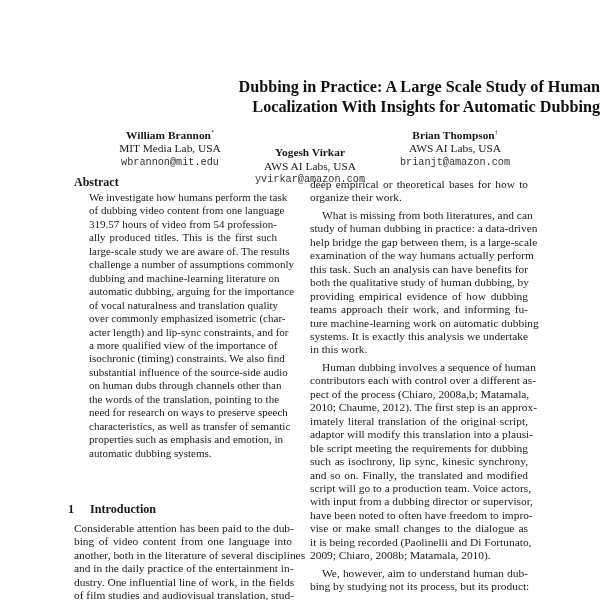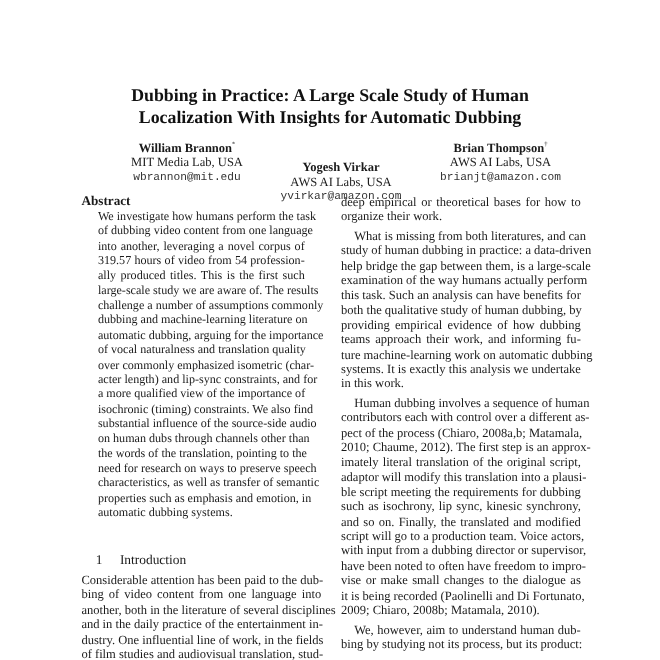--- a/index.html
+++ b/index.html
@@ -1,29 +1,29 @@
 <!DOCTYPE html>
 <html><head>
 <meta charset="utf-8">
 <style>
   html, body { margin:0; padding:0; background:#ffffff; }
   body { width:600px; height:600px; overflow:hidden; position:relative;
          font-family:"Liberation Serif", "DejaVu Serif", serif; color:#1a1a1a; }
-  .title { position:absolute; left:0; width:600px; top:77px; text-align:center;
+  .title { position:absolute; left:0; width:600px; top:77px; text-align:right;
            font-weight:bold; font-size:16.2px; line-height:20px; color:#111; }
   .authors { position:absolute; top:126px; left:0; width:600px; }
   .author { position:absolute; text-align:center; width:180px; font-size:11.4px; line-height:13.5px; }
   .author .name { font-weight:bold; }
   .author .email { font-family:"Liberation Mono", "DejaVu Sans Mono", monospace; font-size:10.2px; color:#333; }
   .author sup { font-size:6px; font-weight:normal; }
   .col { position:absolute; font-size:11.4px; line-height:13.45px; text-align:justify; }
   .abs-head { position:absolute; left:74px; width:218px; top:175px; 
               font-weight:bold; font-size:12px; }
   .abs-body { left:89px; width:188px; top:191px; font-size:11px; line-height:13.45px; }
-  .sec-head { position:absolute; left:87px; top:502px; font-weight:normal; font-size:12.2px; }
+  .sec-head { position:absolute; left:68px; top:502px; font-weight:bold; font-size:12.2px; }
   .sec-head .num { display:inline-block; width:22px; }
   .intro { left:74px; width:218px; top:522px; }
   .right { left:310px; width:218px; top:178px; }
   .right p, .intro p, .abs-body p { margin:0; }
   .right p.indent { text-indent:12px; margin-top:4px; }
   .line { display:block; text-align:justify; text-align-last:justify; white-space:nowrap; }
   .line.last { text-align-last:left; }
 </style>
 </head>
 <body>
@@ -51,21 +51,20 @@
       <div>AWS AI Labs, USA</div>
       <div class="email">brianjt@amazon.com</div>
     </div>
   </div>
 
   <div class="abs-head">Abstract</div>
 
   <div class="col abs-body">
     <span class="line">We investigate how humans perform the task</span>
     <span class="line">of dubbing video content from one language</span>
-    <span class="line">into another, leveraging a novel corpus of</span>
     <span class="line">319.57 hours of video from 54 profession-</span>
     <span class="line">ally produced titles. This is the first such</span>
     <span class="line">large-scale study we are aware of. The results</span>
     <span class="line">challenge a number of assumptions commonly</span>
     <span class="line">dubbing and machine-learning literature on</span>
     <span class="line">automatic dubbing, arguing for the importance</span>
     <span class="line">of vocal naturalness and translation quality</span>
     <span class="line">over commonly emphasized isometric (char-</span>
     <span class="line">acter length) and lip-sync constraints, and for</span>
     <span class="line">a more qualified view of the importance of</span>

